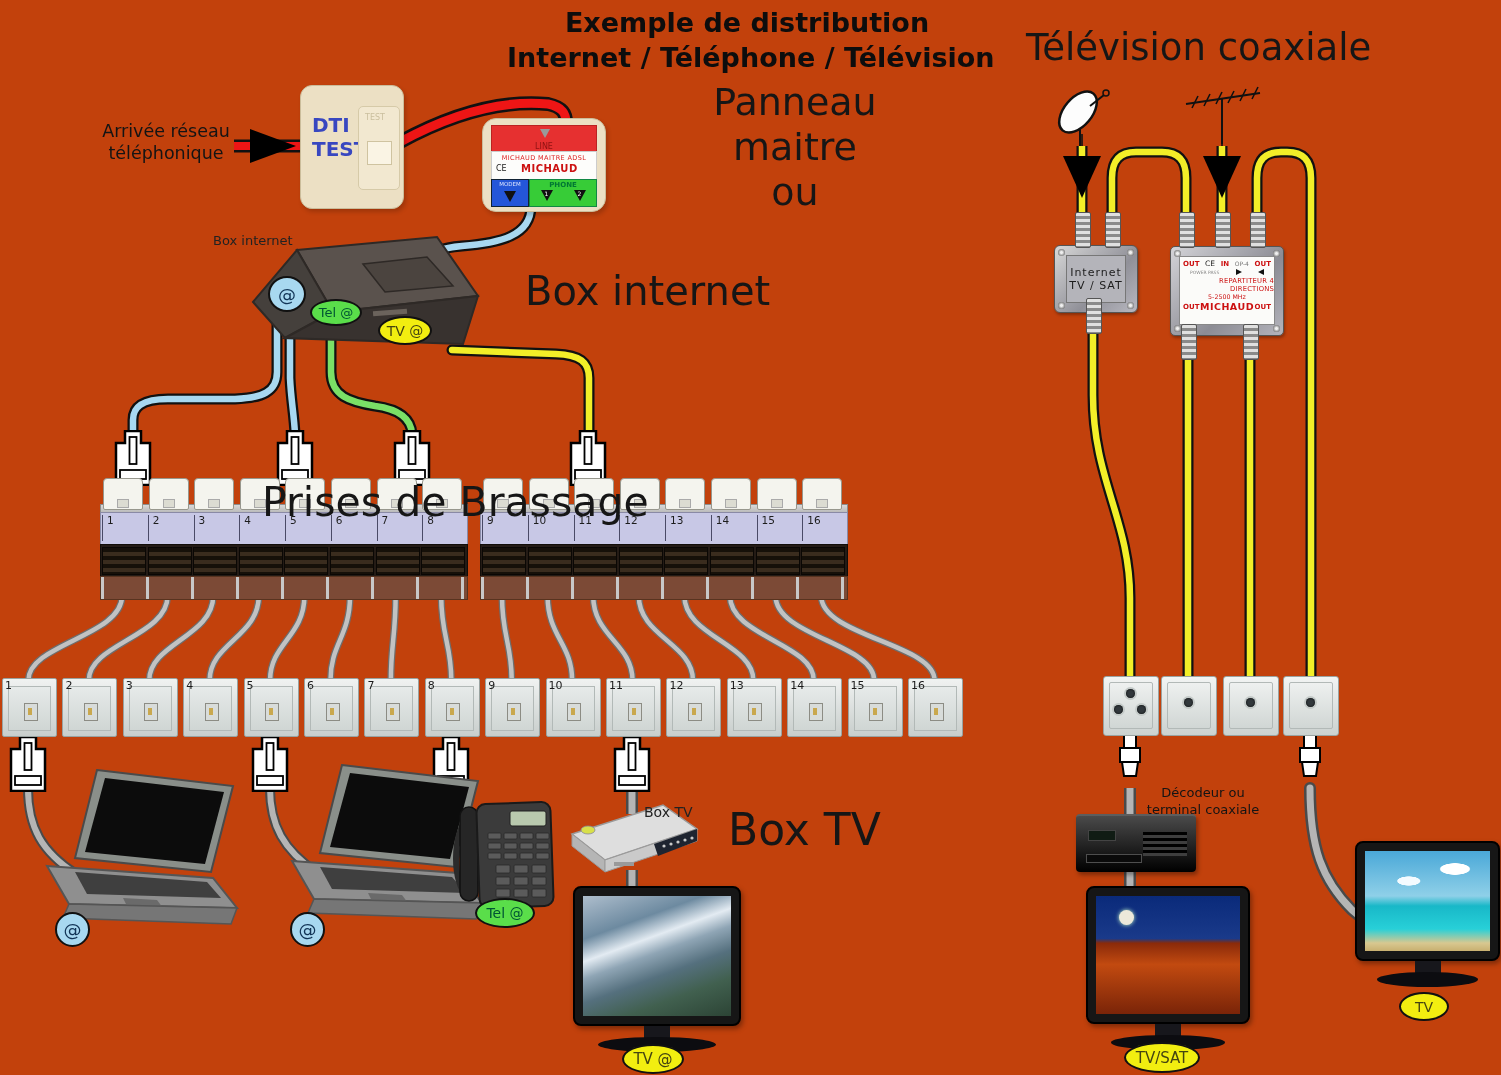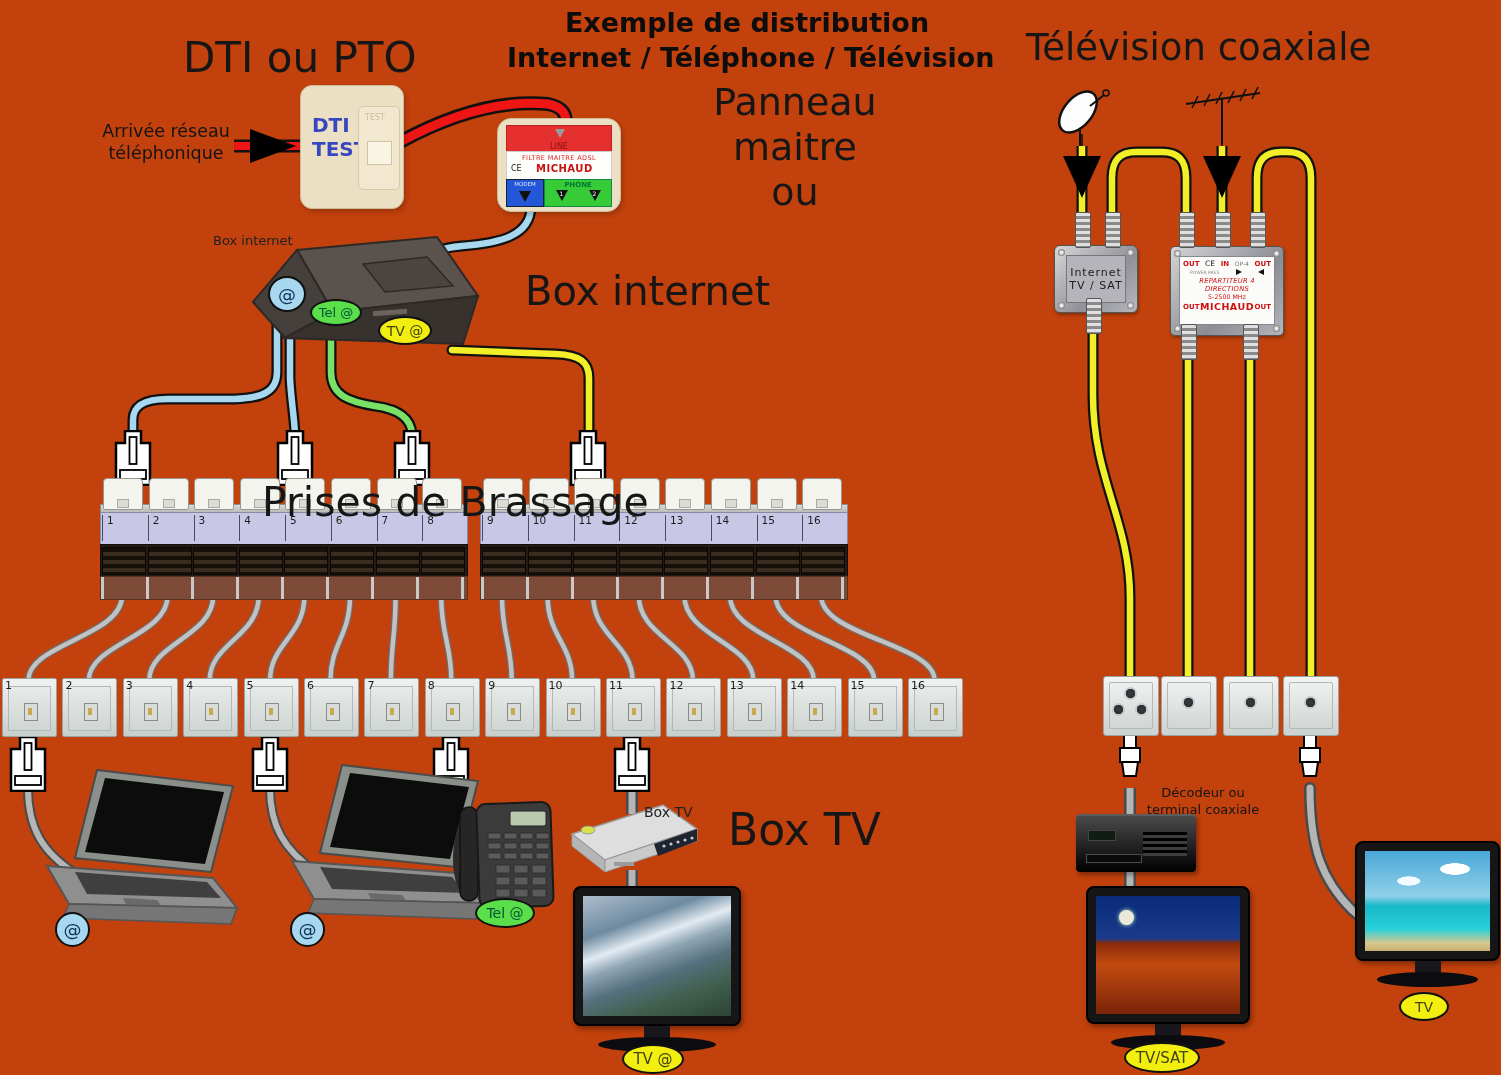--- a/index.html
+++ b/index.html
@@ -12,21 +12,21 @@
   .boldtitle{font-weight:bold;color:#0d0d0d;text-align:center;line-height:35px;font-size:27px;white-space:nowrap;}
   .smalllabel{font-size:13px;color:#222;white-space:nowrap;}
   
   .dtibox{left:300px;top:85px;width:102px;height:122px;background:#ece0c4;border:1px solid #cbbd9b;
           border-radius:12px;box-shadow:2px 3px 4px rgba(0,0,0,.18);}
   .dtitext{position:absolute;left:11px;top:27px;color:#3847c0;font-size:20px;line-height:24px;font-weight:bold;}
   .dtipanel{position:absolute;left:57px;top:20px;width:40px;height:82px;background:#f2e8d0;border:1px solid #d6caa8;border-radius:5px;}
   .dtitest{position:absolute;left:6px;top:6px;font-size:8px;color:#cabf9e;}
   .dtisocket{position:absolute;left:8px;top:34px;width:23px;height:22px;background:#faf4e4;border:1px solid #cfc3a0;}
   
-  .filter{left:497px;top:118px;width:122px;height:92px;background:#ece0c4;border:1px solid #cbbd9b;border-radius:14px;box-shadow:2px 3px 4px rgba(0,0,0,.18);}
+  .filter{left:482px;top:118px;width:122px;height:92px;background:#ece0c4;border:1px solid #cbbd9b;border-radius:14px;box-shadow:2px 3px 4px rgba(0,0,0,.18);}
   .f-red{position:absolute;left:8px;top:6px;width:104px;height:26px;background:#e63030;border:1px solid #b22;}
   .f-line{position:absolute;left:0;bottom:1px;width:100%;text-align:center;font-size:8px;color:#8f1212;}
   .f-arr{position:absolute;left:48px;top:3px;width:0;height:0;border-left:5px solid transparent;border-right:5px solid transparent;border-top:9px solid #9a9a9a;}
   .f-white{position:absolute;left:8px;top:32px;width:104px;height:28px;background:#fdfdfb;border:1px solid #ccc;}
   .f-name{display:block;text-align:center;font-size:6.5px;color:#d22;margin-top:2px;letter-spacing:.4px;}
   .f-row{display:flex;justify-content:space-between;align-items:center;padding:1px 4px 0 4px;}
   .f-ce{font-size:8px;color:#222;} .f-brand{font-size:10px;font-weight:bold;color:#c11;letter-spacing:.5px;}
   .f-blue{position:absolute;left:8px;top:60px;width:36px;height:26px;background:#2456d8;border:1px solid #123;}
   .f-green{position:absolute;left:46px;top:60px;width:66px;height:26px;background:#37cc37;border:1px solid #184;}
   .f-mlab{display:block;text-align:center;font-size:5.5px;color:#dfe6ff;margin-top:1px;}
@@ -73,21 +73,21 @@
   .splitter{left:1170px;top:246px;width:112px;height:88px;background:linear-gradient(135deg,#d4d4d8,#8c8c94 60%,#b4b4bc);
             border:1px solid #555;border-radius:5px;box-shadow:1px 2px 3px rgba(0,0,0,.3);}
   .splitter .lab{position:absolute;left:8px;top:9px;right:8px;bottom:10px;background:#fbfbf9;border:1px solid #888;
                  font-size:7px;color:#c11;}
   .sp-row1{display:flex;justify-content:space-between;padding:2px 3px 0 3px;align-items:center;}
   .sp-out{color:#c11;font-weight:bold;font-size:7px;} .sp-in{color:#c11;font-weight:bold;font-size:7px;}
   .sp-ce{color:#222;font-size:7.5px;} .sp-model{color:#777;font-size:6px;}
   .sp-pp{display:flex;justify-content:space-between;padding:1px 10px;align-items:center;color:#888;font-size:4.5px;}
   .tri-r{width:0;height:0;border-top:3px solid transparent;border-bottom:3px solid transparent;border-left:6px solid #111;}
   .tri-l{width:0;height:0;border-top:3px solid transparent;border-bottom:3px solid transparent;border-right:6px solid #111;}
-  .sp-name{text-align:center;font-size:6.8px;color:#c11;margin-top:1px;letter-spacing:.2px;font-style:italic;}
+  .sp-name{text-align:right;font-size:6.8px;color:#c11;margin-top:1px;letter-spacing:.2px;}
   .sp-freq{text-align:center;font-size:6.3px;color:#c11;}
   .sp-row2{display:flex;justify-content:space-between;padding:1px 3px;align-items:center;}
   .sp-brand{color:#c11;font-weight:bold;font-size:9.5px;letter-spacing:.5px;}
   
   .decoder{left:1076px;top:814px;width:120px;height:56px;background:linear-gradient(180deg,#4a4a4a,#161616 70%,#000);
            border-radius:4px;border-top:2px solid #5d5d5d;box-shadow:2px 3px 4px rgba(0,0,0,.35);}
   .decoder .vents{position:absolute;right:9px;top:16px;width:44px;height:24px;background:repeating-linear-gradient(180deg,#000 0 3px,#3e3e3e 3px 6px);}
   .decoder .slot{position:absolute;left:10px;bottom:9px;width:54px;height:7px;background:#0a0a0a;border:1px solid #4e4e4e;}
   .decoder .disp{position:absolute;left:12px;top:14px;width:26px;height:9px;background:#101c14;border:1px solid #444;}
   .tv{position:absolute;z-index:2;}
@@ -232,21 +232,20 @@
     <g>
       <use href="#fp" x="1115" y="734" width="30" height="56"></use>
       <use href="#fp" x="1295" y="734" width="30" height="56"></use>
     </g>
   </svg>
 
   <div class="abs boldtitle z5" style="left:507px;top:5px;width:480px;">
     <div>Exemple de distribution</div>
     <div>Internet / Téléphone / Télévision</div>
   </div>
-  <div class="abs bigtitle z5" style="left:183px;top:33px;font-size:42px;">DTI ou PTO</div>
   <div class="abs z5" style="left:655px;top:80px;width:280px;text-align:center;font-size:38px;line-height:45px;color:#161616;">
     <div>Panneau maitre</div>
     <div>ou</div>
   </div>
   <div class="abs z5" style="left:95px;top:120px;width:142px;text-align:center;font-size:17.5px;line-height:22px;">
     <div>Arrivée réseau</div>
     <div>téléphonique</div>
   </div>
   <div class="abs smalllabel z3" style="left:213px;top:233px;">Box internet</div>
   <div class="abs bigtitle z5" style="left:525px;top:268px;font-size:40px;">Box internet</div>
@@ -269,21 +268,21 @@
       <span class="dtisocket"></span>
     </div>
   </div>
 
   <div class="abs filter z2">
     <div class="f-red">
       <span class="f-arr"></span>
       <span class="f-line">LINE</span>
     </div>
     <div class="f-white">
-      <span class="f-name">FILTRE MAITRE ADSL</span>
+      <span class="f-name">MICHAUD MAITRE ADSL</span>
       <div class="f-row">
         <span class="f-ce">CE</span>
         <span class="f-brand">MICHAUD</span>
         <span></span>
       </div>
     </div>
     <div class="f-blue">
       <span class="f-mlab">MODEM</span>
       <div style="text-align:center;"><span class="dn-arrow"></span></div>
     </div>

